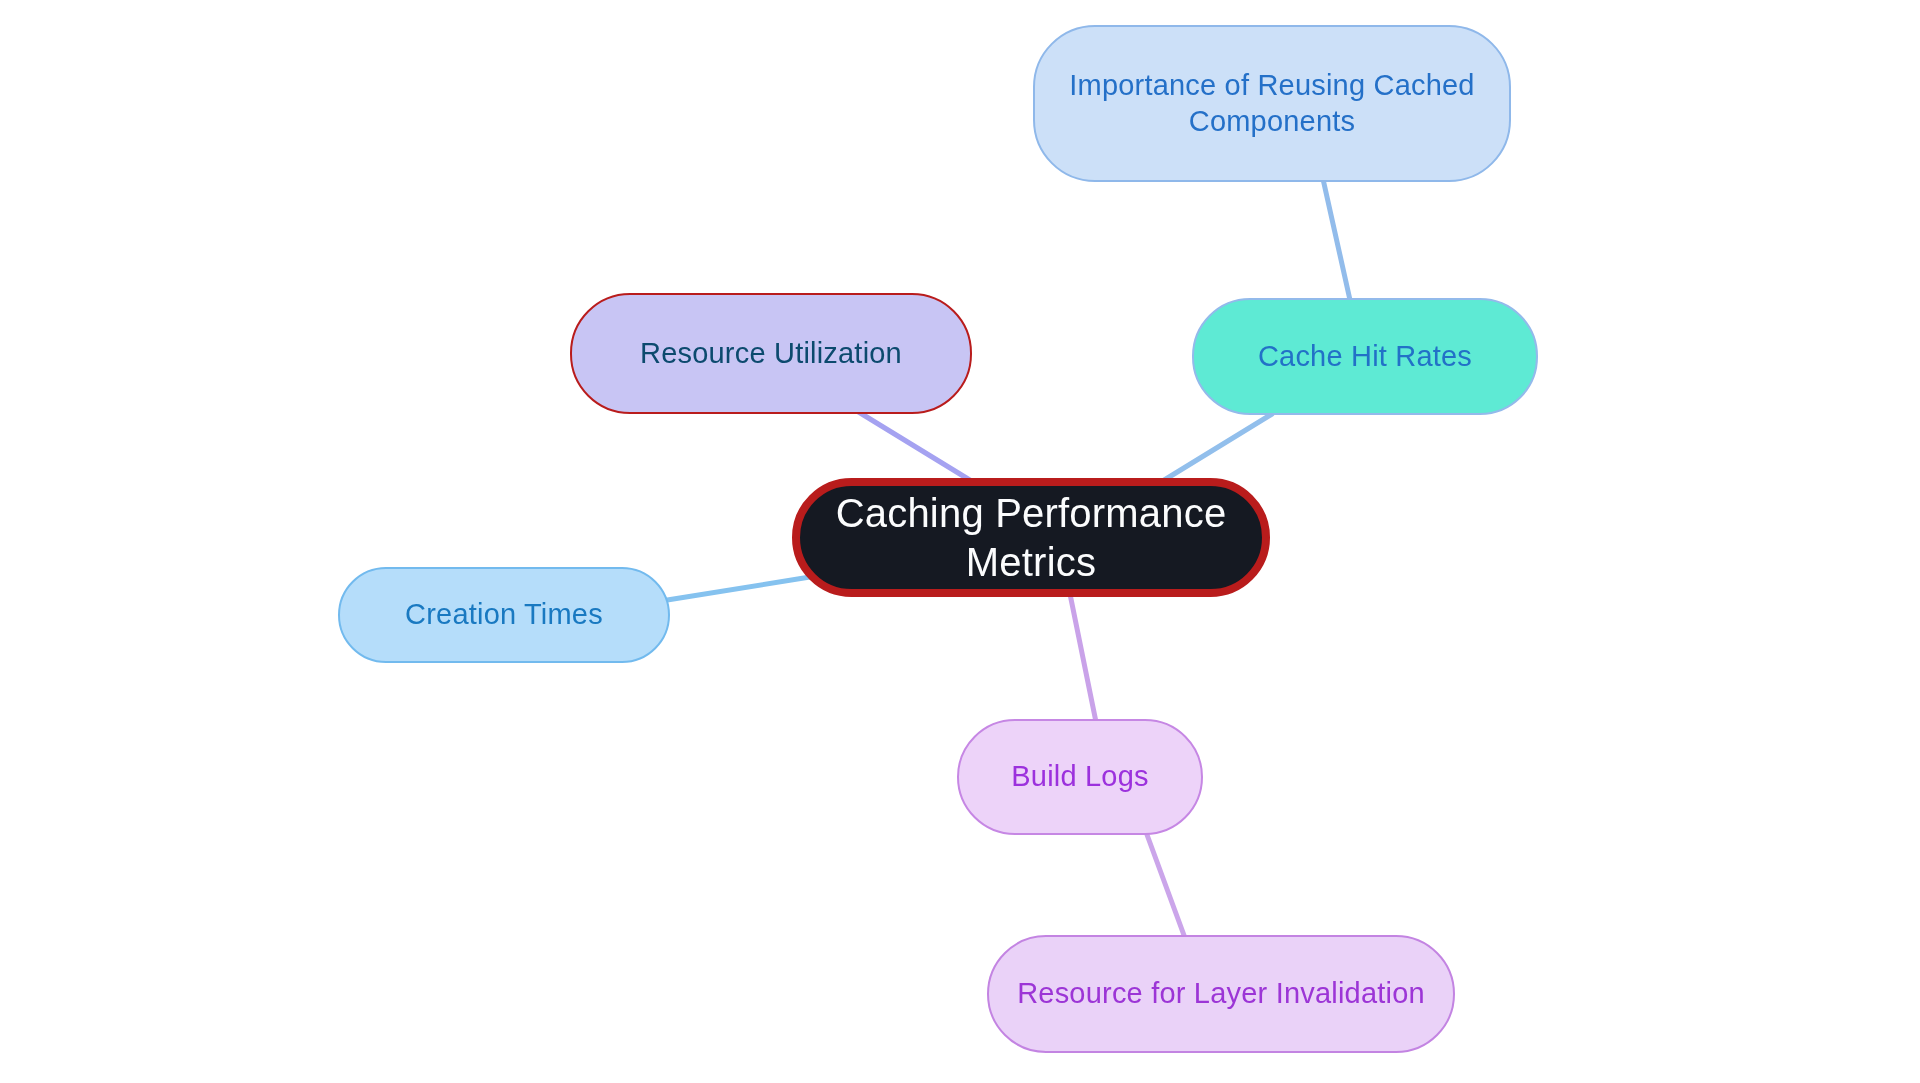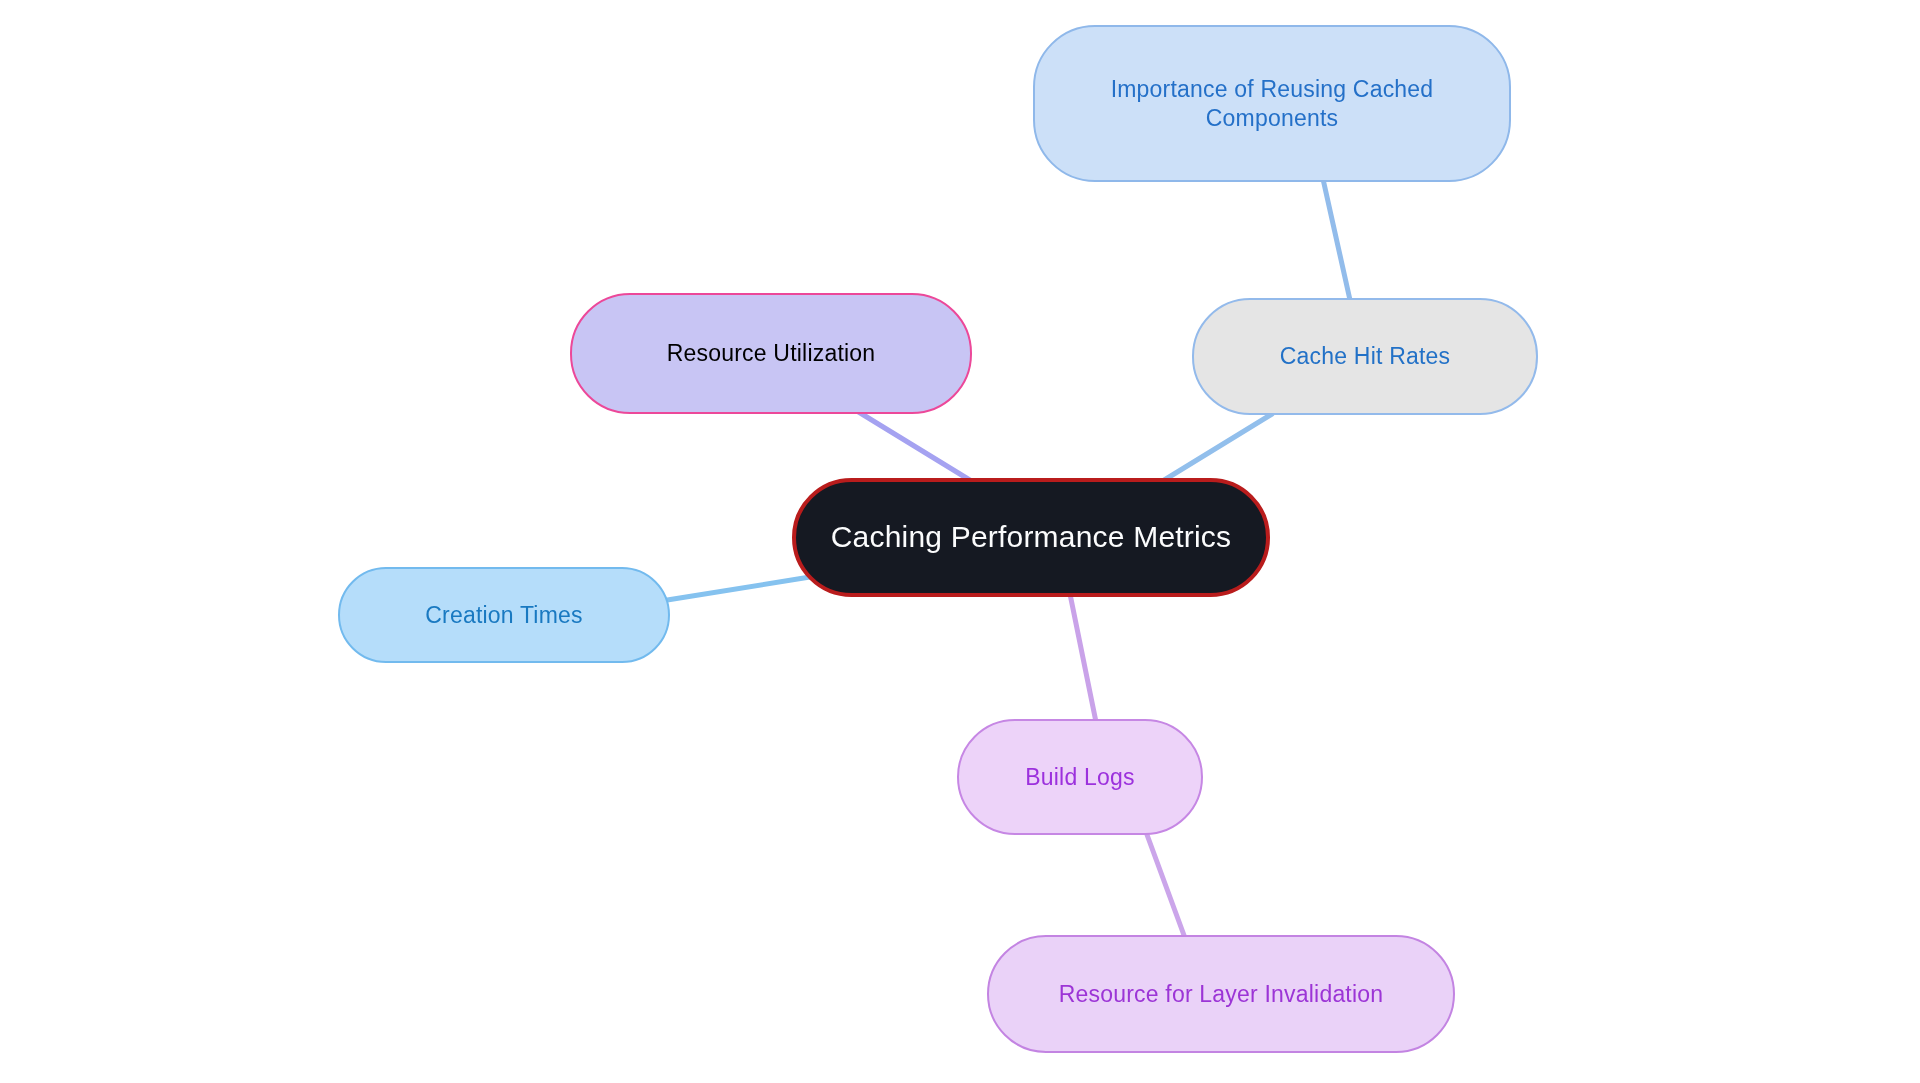--- a/index.html
+++ b/index.html
@@ -22,60 +22,60 @@
     width: 1920px;
     height: 1083px;
   }
   .node {
     position: absolute;
     box-sizing: border-box;
     display: flex;
     align-items: center;
     justify-content: center;
     text-align: center;
-    font-size: 23px;
+    font-size: 29px;
     line-height: 1.22;
     letter-spacing: 0.2px;
     padding: 0 28px;
     user-select: none;
     cursor: pointer;
   }
   
   #node-center {
     left: 792px; top: 478px; width: 478px; height: 119px;
     background: #151922;
-    border: 4px solid #b91c1c;
+    border: 8px solid #b91c1c;
     border-radius: 60px;
     color: #fbfcfd;
-    font-size: 30px;
+    font-size: 40px;
     text-align: center;
   }
   
   #node-importance {
     left: 1033px; top: 25px; width: 478px; height: 157px;
     background: #cce0f8;
     border: 2px solid #8fb8ea;
     border-radius: 62px;
     color: #2470c8;
   }
   
   #node-cache-hit {
     left: 1192px; top: 298px; width: 346px; height: 117px;
-    background: #e5e5e5;
+    background: #5eead4;
     border: 2px solid #93baeb;
     border-radius: 58px;
     color: #2271c7;
   }
   
   #node-resource {
     left: 570px; top: 293px; width: 402px; height: 121px;
     background: #c8c5f4;
-    border: 2px solid #ec4899;
+    border: 2px solid #b91c1c;
     border-radius: 60px;
-    color: #000000;
+    color: #0c4a6e;
   }
   
   #node-creation {
     left: 338px; top: 567px; width: 332px; height: 96px;
     background: #b5ddfa;
     border: 2px solid #72baee;
     border-radius: 58px;
     color: #1979c1;
   }
   

